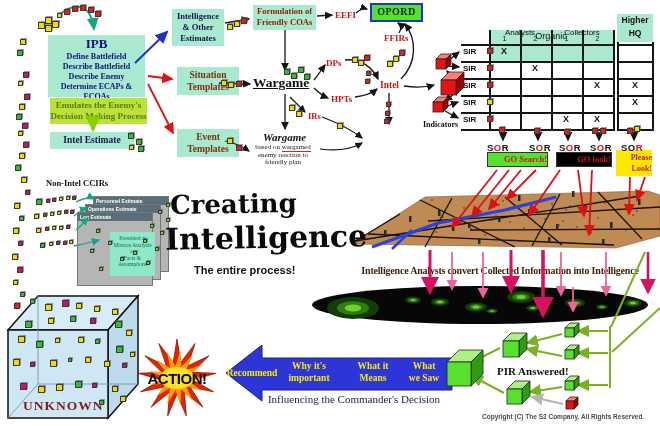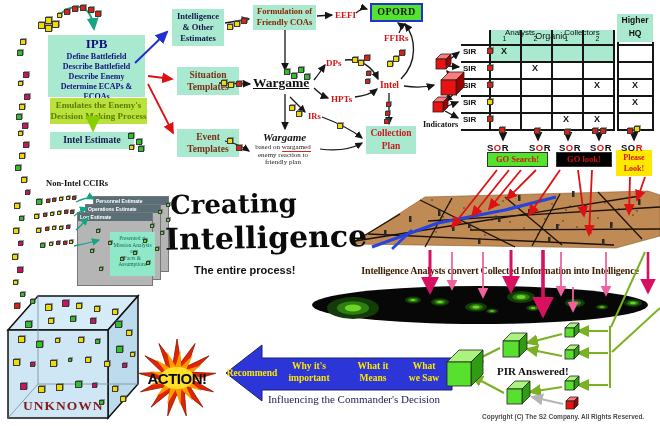--- a/index.html
+++ b/index.html
@@ -22,21 +22,21 @@
 .maroon-line{font:bold 8.5px "Liberation Serif",serif;color:#8b2500;line-height:11px}
 .tmpl-line{font:bold 9.5px "Liberation Serif",serif;color:#7b2f10;line-height:12px}
 .red-line{font:bold 9.5px "Liberation Serif",serif;color:#cc1a1a;line-height:13px}
 .red-label{position:absolute;z-index:2;font:bold 9px "Liberation Serif",serif;color:#d41414}
 .blk-label{position:absolute;z-index:2;font:bold 8.5px "Liberation Serif",serif;color:#111}
 .mx-lbl{position:absolute;z-index:2;font:8px "Liberation Sans",sans-serif;color:#111;text-align:center}
 .sir-label{position:absolute;font:bold 8px "Liberation Sans",sans-serif;color:#111}
 .mx-x{position:absolute;font:bold 9px "Liberation Sans",sans-serif;color:#111;width:12px;text-align:center}
 .sor{position:absolute;font:bold 9.5px "Liberation Sans",sans-serif;color:#111;letter-spacing:.5px}
 .sor .red{color:#dd1111}
-.task-box{position:absolute;z-index:2;text-align:center;font:bold 8.5px "Liberation Serif",serif;color:#d41414}
+.task-box{position:absolute;z-index:2;text-align:right;font:bold 8.5px "Liberation Serif",serif;color:#d41414}
 .panel{position:absolute;z-index:1;background:#b5b5b5;border:1px solid #777}
 .panel-h{background:#5a6e78;color:#fff;font:bold 5px "Liberation Sans",sans-serif;padding:1px 0 1px 2px;white-space:nowrap;overflow:hidden}
 .presented{position:absolute;z-index:2;background:#8fe8c8;color:#1a6a5a;font:5.5px "Liberation Serif",serif;line-height:6.5px;text-align:center;padding-top:3px}
 .script-title{position:absolute;z-index:2;font-family:"DejaVu Serif",serif;color:#0a0a0a;font-weight:bold;transform:rotate(-1deg)}
 .arrow-txt{position:absolute;z-index:2;color:#ffe800;font:bold 9.5px "Liberation Serif",serif;text-align:center;line-height:11.5px}
 .u-red{border-bottom:1px solid #d22}
 </style>
 </head>
 <body>
 
@@ -197,24 +197,20 @@
 <div class="box" style="left:370px;top:3px;width:53px;height:19px;background:#55e22e;border:2.5px solid #2233cc;font:bold 10px 'Liberation Serif',serif;color:#131313;line-height:14px;letter-spacing:.5px">
   <span>OPORD</span>
 </div>
 <div class="box teal" style="left:177px;top:67px;width:62px;height:28px;padding-top:2px">
   <div class="tmpl-line">Situation</div>
   <div class="tmpl-line">Templates</div>
 </div>
 <div class="box teal" style="left:177px;top:129px;width:62px;height:28px;padding-top:2px">
   <div class="tmpl-line">Event</div>
   <div class="tmpl-line">Templates</div>
-</div>
-<div class="box teal" style="left:366px;top:126px;width:50px;height:28px;padding-top:1px">
-  <div class="red-line">Collection</div>
-  <div class="red-line">Plan</div>
 </div>
 
 <div class="red-label" style="left:335px;top:10px">EEFI</div>
 <div class="red-label" style="left:384px;top:33px">FFIRs</div>
 <div class="red-label" style="left:326px;top:58px">DPs</div>
 <div class="red-label" style="left:331px;top:94px">HPTs</div>
 <div class="red-label" style="left:380px;top:80px;font-size:9.5px">Intel</div>
 <div class="red-label" style="left:308px;top:111px;font-size:8.5px">IRs</div>
 <div class="txt" style="left:253px;top:75px;font:bold 13.5px 'Liberation Serif',serif;color:#0d0d0d;text-decoration:underline">
   <span>Wargame</span>

